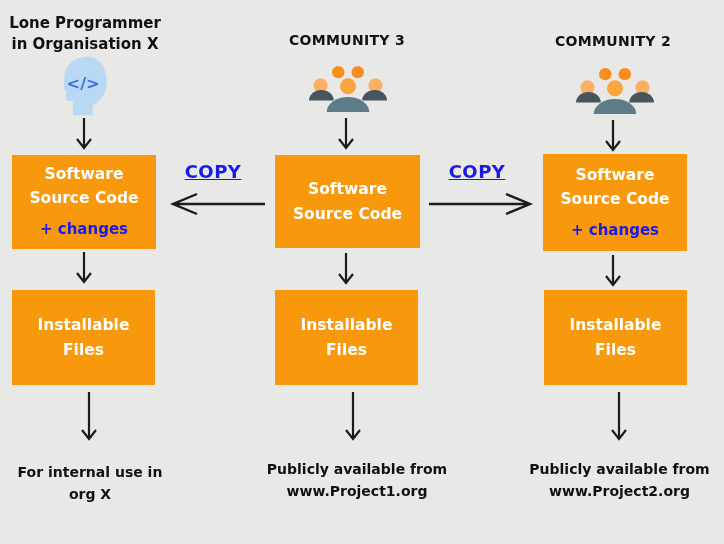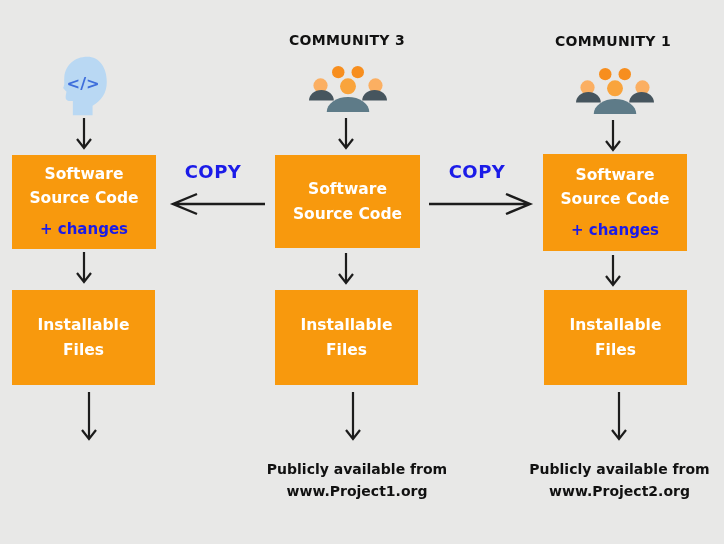--- a/index.html
+++ b/index.html
@@ -53,39 +53,42 @@
     line-height: 1.6;
     text-align: center;
   }
 
   .copy-label {
     color: var(--accent_blue, #1B1BE8);
     font-weight: bold;
     font-size: 18px;
     letter-spacing: 0.5px;
     text-align: center;
+    text-decoration: underline;
   }
 
   svg .stroke-arrow {
     stroke: var(--arrow_black, #1C1C1C);
     fill: none;
   }
   .head-fill   { fill: var(--icon_head_blue, #B9D8F3); }
   .code-fill   { fill: var(--icon_code_blue, #3E6EDB); }
   .comm-dark-o { fill: var(--community_orange_dark, #F78E1E); }
   .comm-lite-o { fill: var(--community_orange_light, #FBAF62); }
   .comm-mid-o  { fill: var(--community_orange_mid, #F9A43C); }
   .comm-dark-s { fill: var(--community_slate_dark, #46555E); }
   .comm-lite-s { fill: var(--community_slate_light, #5E7B88); }
 </style>
 </head>
 <body>
 
 <div id="canvas">
 
+  <div class="abs col-header header-lg pre" style="left:6px; top:13px; width:158px;">Lone Programmer
+in Organisation X</div>
 
   <svg class="abs" style="left:59px; top:56px;" width="50" height="60" viewBox="0 0 58 70">
     <path class="head-fill" d="M33 1 C18 1 7 11 6 25 C5.6 30 6.8 33.6 4.6 37.2 L8.6 41.6 C8.6 41.6 7.6 46 7.6 48.4 C7.6 51.4 10.4 52.6 13.6 52.6 L16 52.6 L16 69 L39 69 L39 58 C49 52.4 55.6 43.6 55.6 30.4 C55.6 13 46.4 1 33 1 Z"></path>
     <text class="code-fill" x="28" y="38" text-anchor="middle" font-family="DejaVu Sans, sans-serif" font-size="19" font-weight="bold">&lt;/&gt;</text>
   </svg>
 
   <svg class="abs" style="left:75px; top:118px;" width="18" height="32" viewBox="0 0 18 32">
     <path class="stroke-arrow" stroke-width="2.2" d="M9 0 V29 M2 21 L9 30 L16 21"></path>
   </svg>
 
@@ -101,20 +104,22 @@
 
   <div class="abs obox" style="left:12px; top:290px; width:143px; height:95px;">
     <div class="pre">Installable
 Files</div>
   </div>
 
   <svg class="abs" style="left:80px; top:392px;" width="18" height="50" viewBox="0 0 18 50">
     <path class="stroke-arrow" stroke-width="2.2" d="M9 0 V46 M2 38 L9 47 L16 38"></path>
   </svg>
 
+  <div class="abs outcome pre" style="left:0px; top:461px; width:180px;">For internal use in
+org X</div>
 
   <div class="abs copy-label" style="left:182px; top:161px; width:62px;">COPY</div>
   <svg class="abs" style="left:169px; top:191px;" width="96" height="26" viewBox="0 0 96 26">
     <path class="stroke-arrow" stroke-width="2.4" d="M96 13 H5 M28 3 L4 13 L28 23"></path>
   </svg>
 
   <div class="abs col-header header-sm pre" style="left:267px; top:31px; width:160px;">COMMUNITY 3</div>
 
   <svg class="abs" style="left:309px; top:62px;" width="78" height="54" viewBox="0 0 88 56">
     <circle class="comm-dark-o" cx="33" cy="9" r="7"></circle>
@@ -151,21 +156,21 @@
   </svg>
 
   <div class="abs outcome pre" style="left:257px; top:458px; width:200px;">Publicly available from
 www.Project1.org</div>
 
   <div class="abs copy-label" style="left:446px; top:161px; width:62px;">COPY</div>
   <svg class="abs" style="left:429px; top:191px;" width="105" height="26" viewBox="0 0 105 26">
     <path class="stroke-arrow" stroke-width="2.4" d="M0 13 H100 M77 3 L101 13 L77 23"></path>
   </svg>
 
-  <div class="abs col-header header-sm pre" style="left:533px; top:32px; width:160px;">COMMUNITY 1</div>
+  <div class="abs col-header header-sm pre" style="left:533px; top:32px; width:160px;">COMMUNITY 2</div>
 
   <svg class="abs" style="left:576px; top:64px;" width="78" height="54" viewBox="0 0 88 56">
     <circle class="comm-dark-o" cx="33" cy="9" r="7"></circle>
     <circle class="comm-dark-o" cx="55" cy="9" r="7"></circle>
     <circle class="comm-lite-o" cx="13" cy="24" r="8"></circle>
     <circle class="comm-lite-o" cx="75" cy="24" r="8"></circle>
     <path class="comm-dark-s" d="M0 41 A14 12 0 0 1 28 41 Z"></path>
     <path class="comm-dark-s" d="M60 41 A14 12 0 0 1 88 41 Z"></path>
     <circle class="comm-mid-o" cx="44" cy="25" r="9"></circle>
     <path class="comm-lite-s" d="M20 54 A24 17 0 0 1 68 54 Z"></path>

